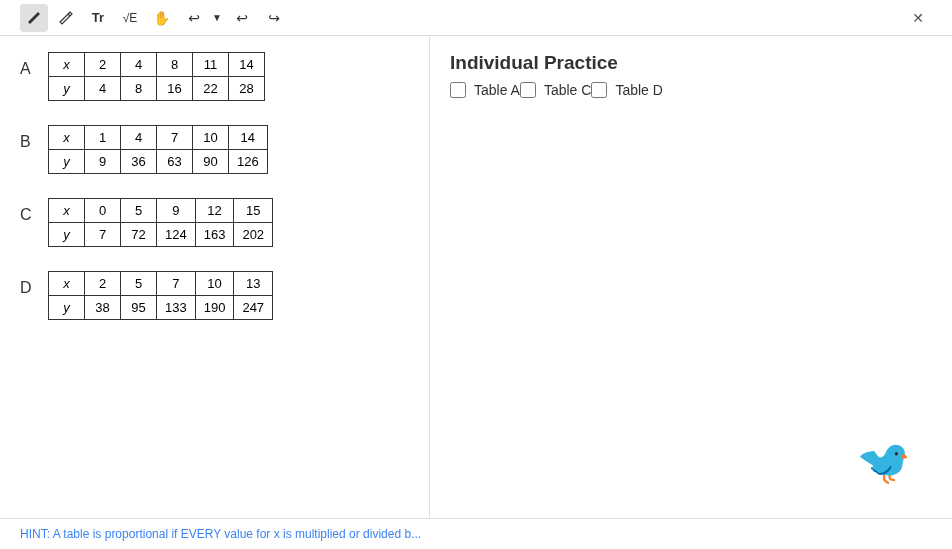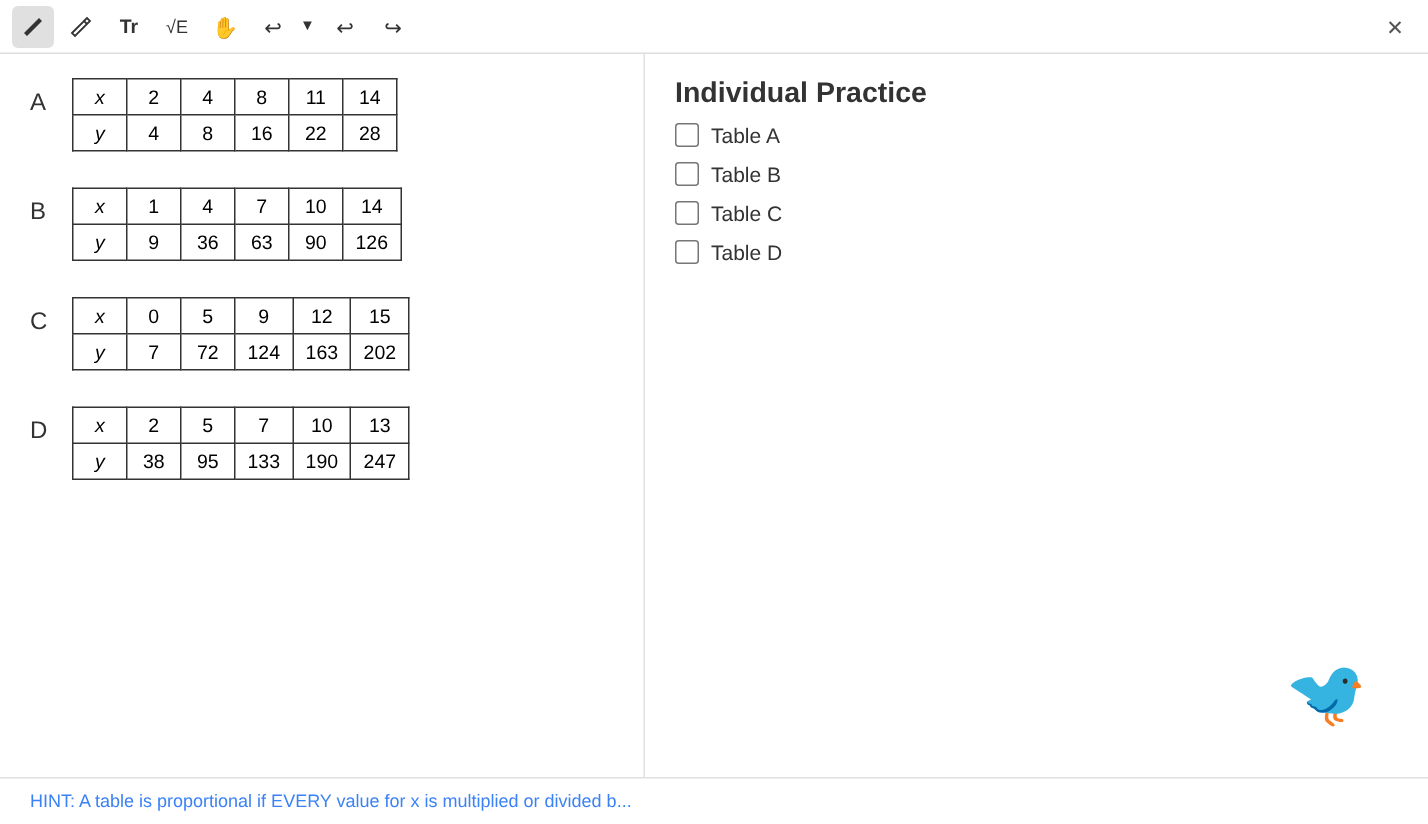--- a/index.html
+++ b/index.html
@@ -10,21 +10,21 @@
       height: 549px;
       overflow: hidden;
       display: flex;
       flex-direction: column;
     }
 
     
     .toolbar {
       display: flex;
       align-items: center;
-      padding: 4px 8px;
+      padding: 4px 20px;
       border-bottom: 1px solid #ddd;
       gap: 4px;
       background: #fff;
       height: 36px;
     }
     .toolbar-btn {
       width: 28px;
       height: 28px;
       display: flex;
       align-items: center;
@@ -108,22 +108,21 @@
 
     .instruction-text {
       font-size: 14px;
       color: #333;
       margin-bottom: 20px;
       line-height: 1.5;
     }
 
     .option-list {
       display: flex;
-      flex-direction: column;
-      gap: 10px;
+      flex-direction: row;
     }
 
     .option-item {
       display: flex;
       align-items: center;
       gap: 8px;
       cursor: pointer;
     }
 
     .option-checkbox {
@@ -289,24 +288,20 @@
 
   </div>
 
   <div class="right-panel" style="position:relative;">
     <div class="section-title">Individual Practice</div>
 
     <div class="option-list">
       <label class="option-item">
         <input type="checkbox" class="option-checkbox" style="">
         <span class="option-label">Table A</span>
-      </label>
-      <label class="option-item">
-        <input type="checkbox" class="option-checkbox" style="">
-        <span class="option-label">Table B</span>
       </label>
       <label class="option-item">
         <input type="checkbox" class="option-checkbox" style="">
         <span class="option-label">Table C</span>
       </label>
       <label class="option-item">
         <input type="checkbox" class="option-checkbox" style="">
         <span class="option-label">Table D</span>
       </label>
     </div>

